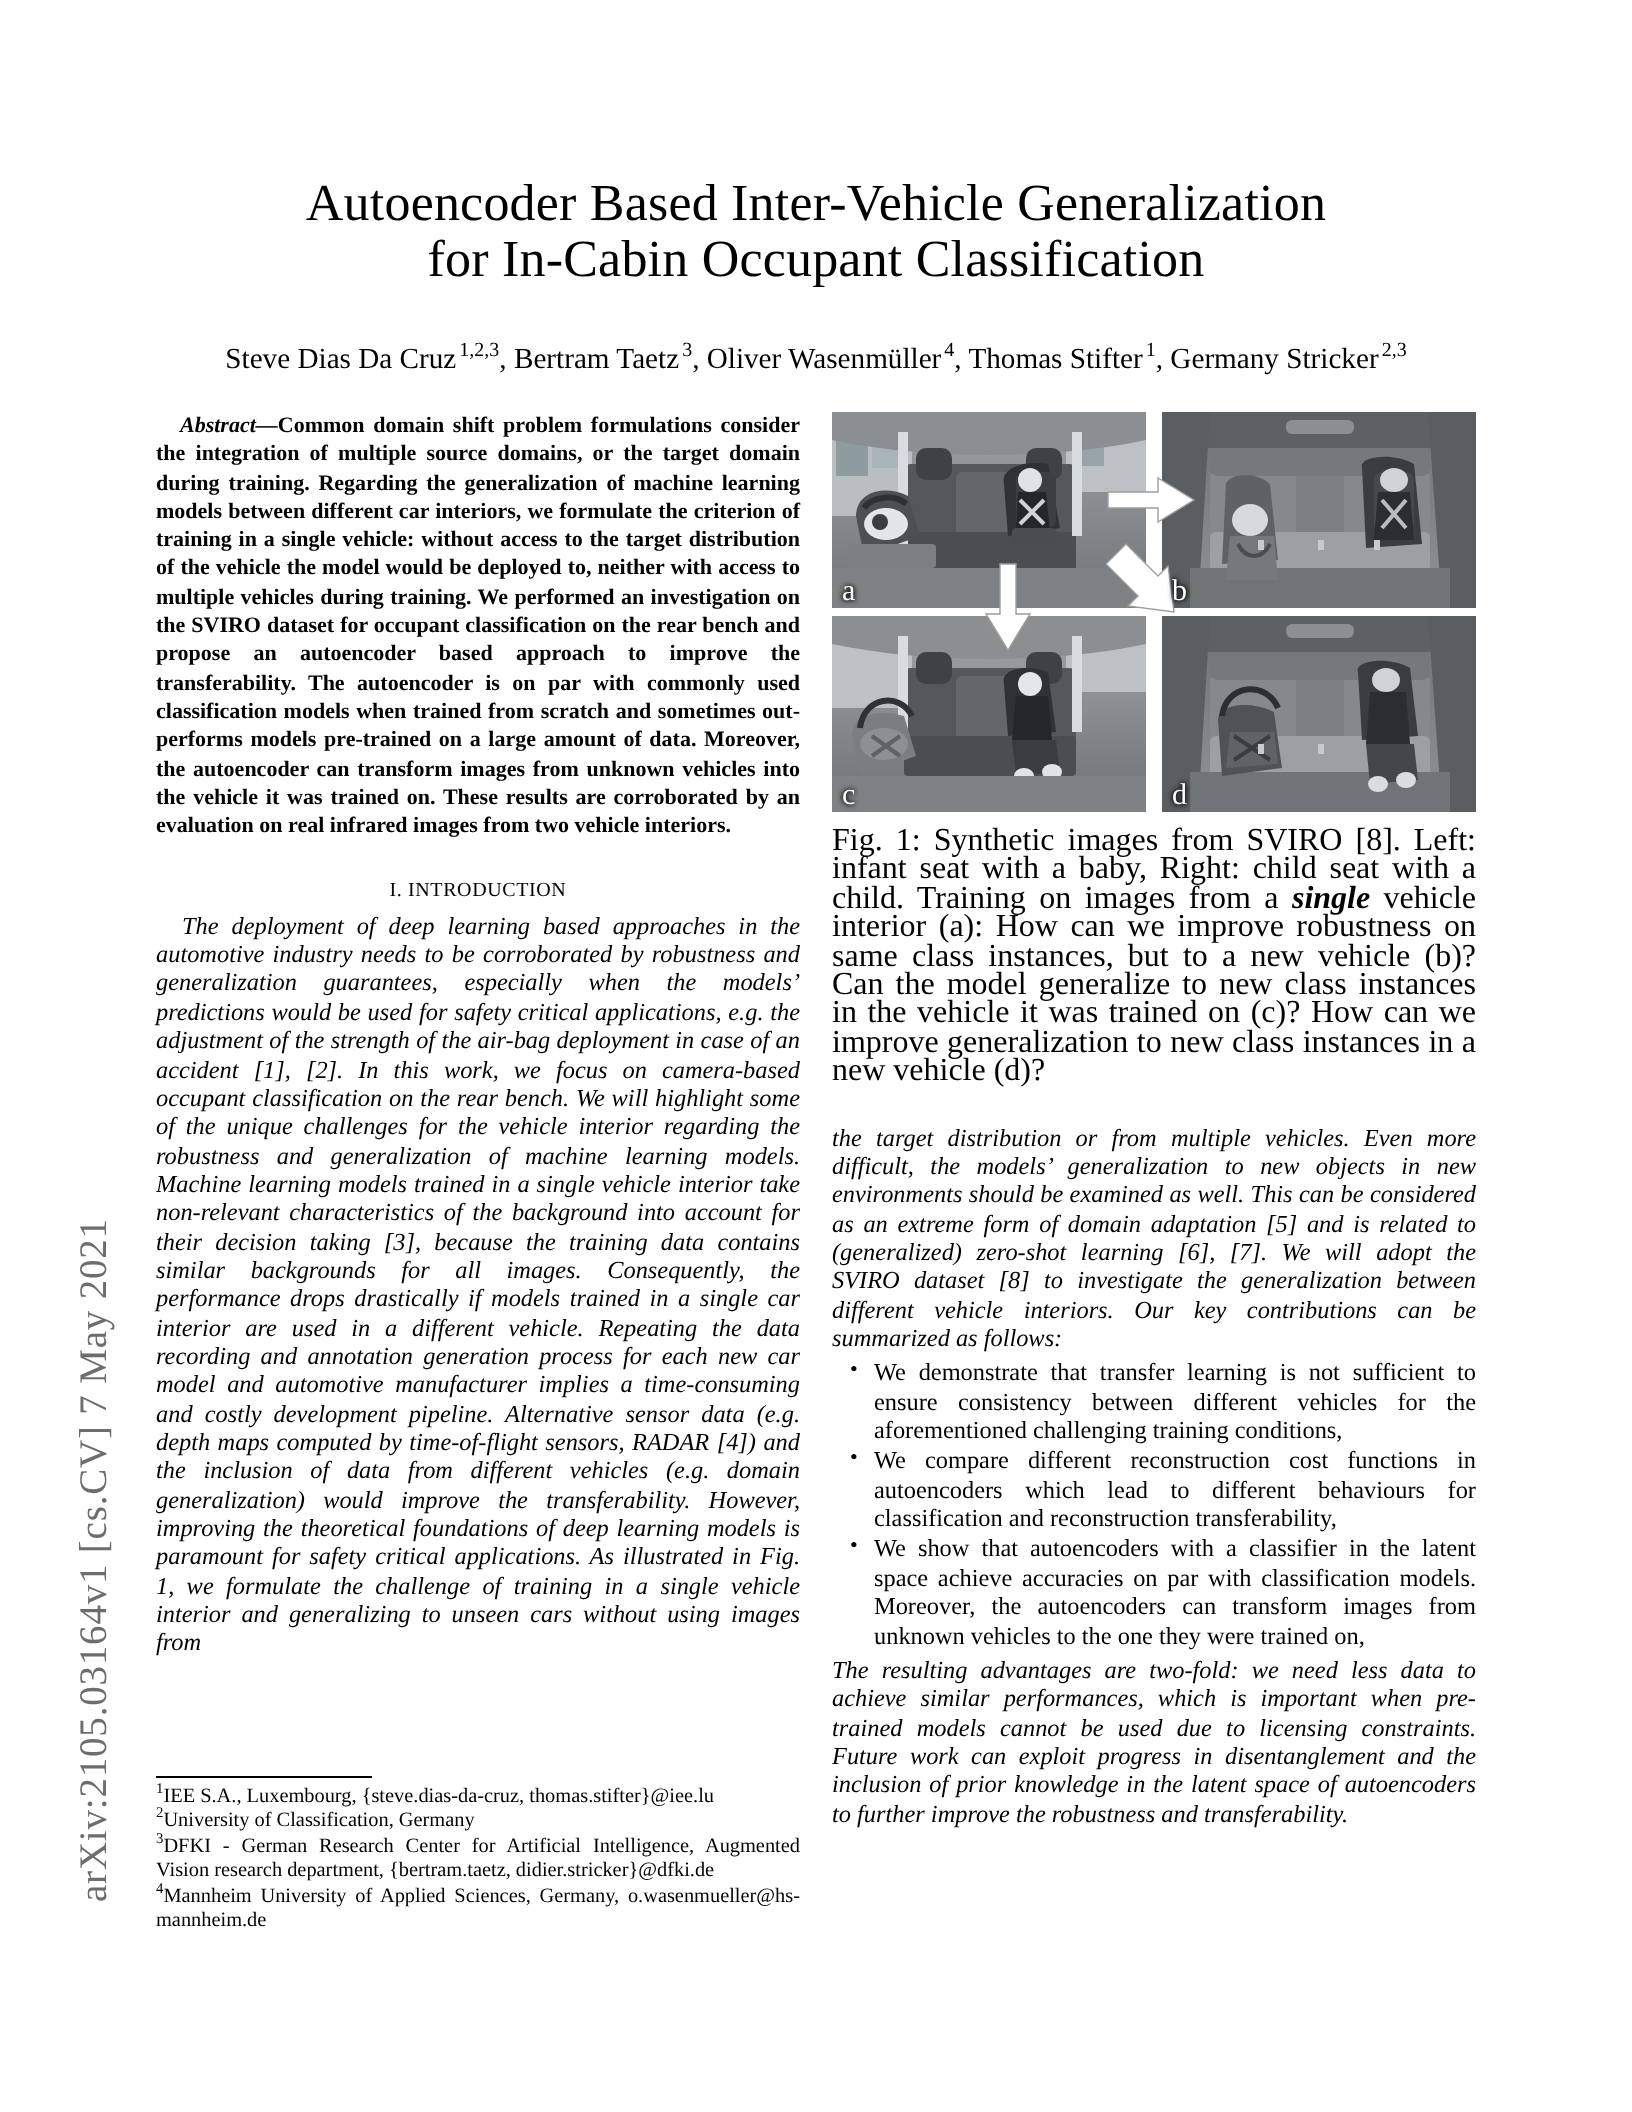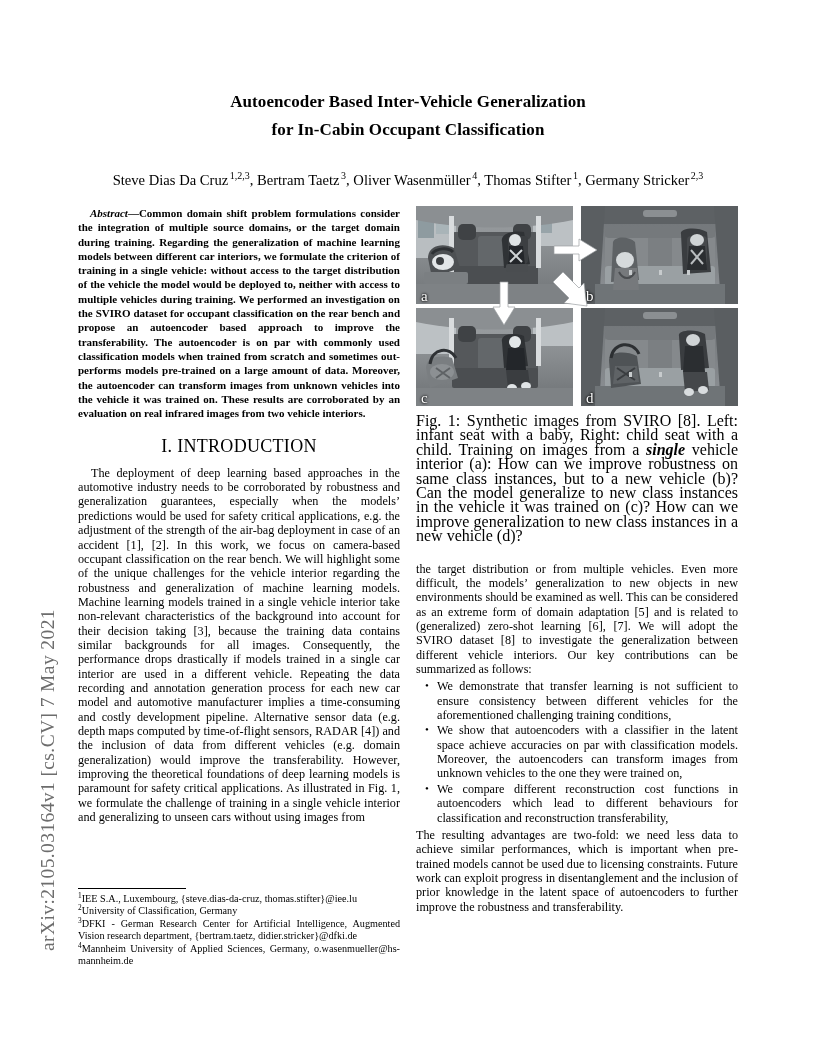--- a/index.html
+++ b/index.html
@@ -50,22 +50,22 @@
 
   
   #title-block {
     position: absolute;
     left: 78px;
     top: 88px;
     width: 660px;
     text-align: center;
   }
   #paper-title {
-    font-size: 17px;
-    font-weight: bold;
+    font-size: 26px;
+    font-weight: normal;
     line-height: 28px;
     letter-spacing: 0.1px;
   }
   #author-line {
     margin-top: 26px;
     font-size: 14.6px;
     line-height: 20px;
   }
   sup.aff {
     font-size: 10px;
@@ -94,31 +94,32 @@
   }
   #abstract .lead {
     font-style: italic;
     font-weight: bold;
   }
   #abstract .first-indent { padding-left: 12px; }
 
   
   .section-head {
     text-align: center;
-    font-size: 18px;
+    font-size: 10px;
     font-variant: small-caps;
     margin-top: 19px;
-    margin-bottom: 12px;
+    margin-bottom: 2px;
     letter-spacing: 0.3px;
   }
 
   p.body-par {
     margin: 0;
     text-indent: 13px;
     text-align: justify;
+    font-style: italic;
   }
   p.body-par.noindent { text-indent: 0; }
 
   
   #figure-1 {
     width: 322px;
   }
   #fig-grid {
     display: grid;
     grid-template-columns: 157px 157px;
@@ -418,22 +419,22 @@
         <span>Fig. 1: Synthetic images from SVIRO [8]. Left: infant seat with a baby, Right: child seat with a child. Training on images from a </span><span class="bi">single</span><span> vehicle interior (a): How can we improve robustness on same class instances, but to a new vehicle (b)? Can the model generalize to new class instances in the vehicle it was trained on (c)? How can we improve generalization to new class instances in a new vehicle (d)?</span>
       </div>
     </div>
 
     <div style="height:18px"></div>
 
     <p class="body-par noindent">the target distribution or from multiple vehicles. Even more difficult, the models’ generalization to new objects in new environments should be examined as well. This can be considered as an extreme form of domain adaptation [5] and is related to (generalized) zero-shot learning [6], [7]. We will adopt the SVIRO dataset [8] to investigate the generalization between different vehicle interiors. Our key contributions can be summarized as follows:</p>
 
     <ul class="contrib">
       <li>We demonstrate that transfer learning is not sufficient to ensure consistency between different vehicles for the aforementioned challenging training conditions,</li>
+      <li>We compare different reconstruction cost functions in autoencoders which lead to different behaviours for classification and reconstruction transferability,</li>
       <li>We show that autoencoders with a classifier in the latent space achieve accuracies on par with classification models. Moreover, the autoencoders can transform images from unknown vehicles to the one they were trained on,</li>
-      <li>We compare different reconstruction cost functions in autoencoders which lead to different behaviours for classification and reconstruction transferability,</li>
     </ul>
 
     <p class="body-par noindent">The resulting advantages are two-fold: we need less data to achieve similar performances, which is important when pre-trained models cannot be used due to licensing constraints. Future work can exploit progress in disentanglement and the inclusion of prior knowledge in the latent space of autoencoders to further improve the robustness and transferability.</p>
 
   </div>
 
   <div id="footnotes">
     <div class="rule"></div>
     <div class="fn"><sup>1</sup><span>IEE S.A., Luxembourg, {steve.dias-da-cruz, thomas.stifter}@iee.lu</span></div>
     <div class="fn"><sup>2</sup><span>University of Classification, Germany</span></div>

